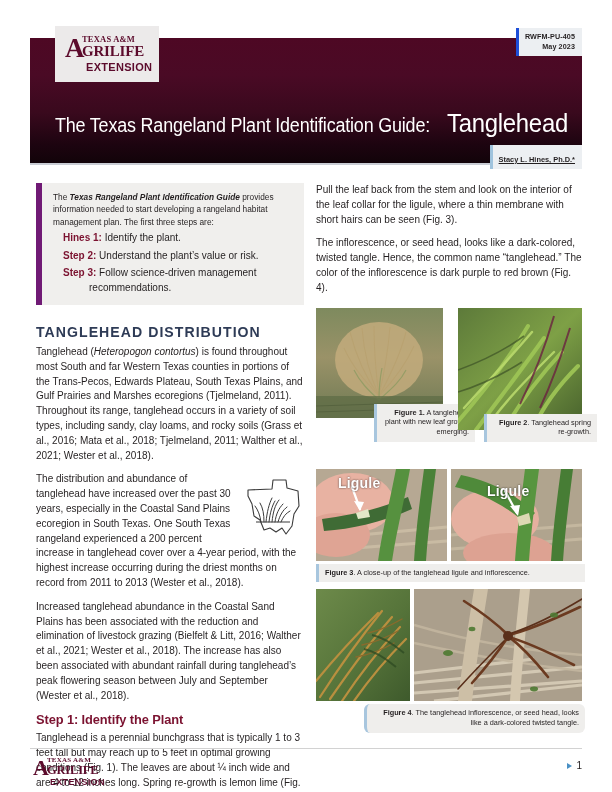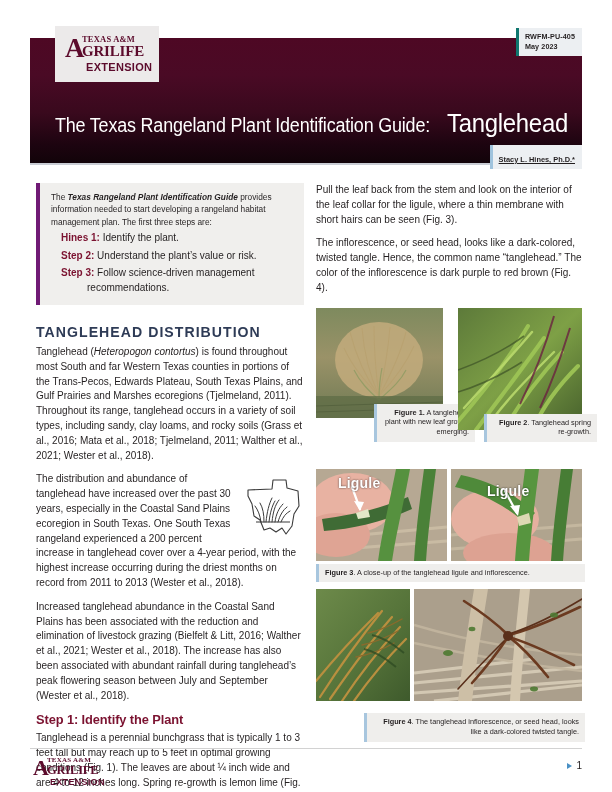--- a/index.html
+++ b/index.html
@@ -99,22 +99,23 @@
     letter-spacing: 0.3px;
     color: #5c0b2c;
     line-height: 1;
   }
 
   .pubtag {
     position: absolute;
     right: 30px;
     top: 28px;
     background: #eceff2;
-    border-left: 3px solid #0f766e;
+    border-left: 3px solid #1d4ed8;
     padding: 4px 7px 5px 6px;
+    text-align: right;
     z-index: 6;
     line-height: 1.35;
   }
   .pubtag div {
     font-size: 7.2px;
     font-weight: bold;
     color: #231f20;
     letter-spacing: 0.1px;
   }
 
@@ -171,21 +172,21 @@
   .col-right {
     position: absolute;
     left: 316px;
     top: 183px;
     width: 266px;
   }
 
   
   .intro-box {
     background: #f0efed;
-    border-left: 4px solid #701a75;
+    border-left: 6px solid #701a75;
     padding: 8px 10px 9px 11px;
     margin-bottom: 18px;
   }
   .intro-box p {
     margin: 0;
     font-size: 8.3px;
     line-height: 1.48;
     color: #231f20;
   }
   .intro-box .guide-italic {
@@ -603,21 +604,21 @@
           <circle cx="94" cy="47" r="5" fill="#5a2f1a"></circle>
           <g fill="#4e7a32" opacity=".9">
             <ellipse cx="34" cy="64" rx="5" ry="3"></ellipse>
               <ellipse cx="140" cy="26" rx="4" ry="2.6"></ellipse>
             <ellipse cx="58" cy="40" rx="3.4" ry="2.2"></ellipse>
               <ellipse cx="120" cy="100" rx="4" ry="2.4"></ellipse>
           </g>
         </svg>
       </div>
     </div>
-    <div class="cap" style="margin-top:12px;margin-left:48px;width:206px;text-align:right;">
+    <div class="cap" style="margin-top:3px;margin-left:48px;width:206px;text-align:right;border-radius:6px;">
       <b>Figure 4</b><span>. The tanglehead inflorescence, or seed head, looks like a dark-colored twisted tangle.</span>
     </div>
   </div>
 </div>
 
 <div class="footer-rule"></div>
 <div class="footer-logo">
   <span class="f-bigA">A</span>
   <span class="f-tam">TEXAS A&amp;M</span>
   <span class="f-agrilife">GRILIFE</span>

